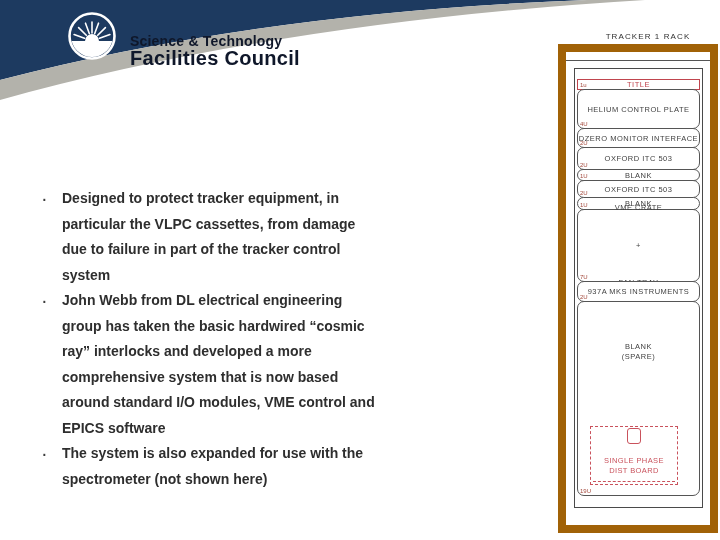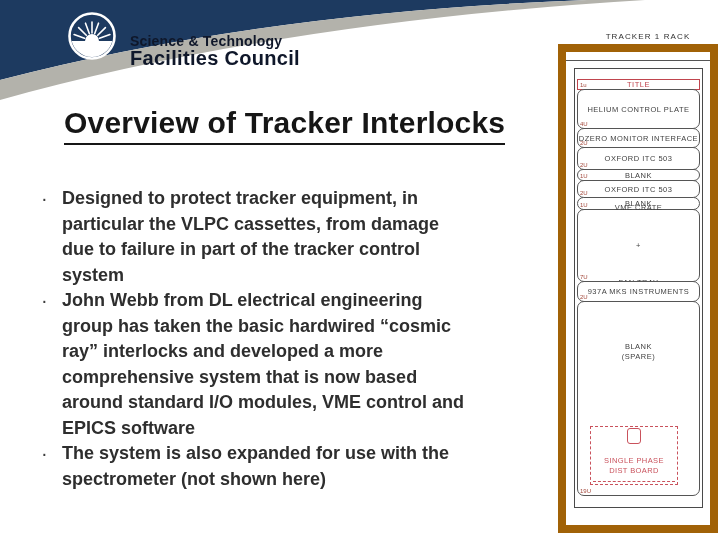--- a/index.html
+++ b/index.html
@@ -16,21 +16,21 @@
   
   .slide-title {
     position:absolute; left:64px; top:106px; font-size:30px; font-weight:bold;
     color:#161616; border-bottom:2.5px solid #161616; padding-bottom:3px;
     letter-spacing:0.2px; white-space:nowrap;
   }
   
   .bullets { position:absolute; left:34px; top:186px; width:515px; }
   .bullet { position:relative; padding-left:28px; }
   .bdot { position:absolute; left:7px; top:0; font-size:20px; line-height:25.5px; color:#3c3c3c; }
-  .bline { font-size:18px; font-weight:bold; color:#2e2e2e; line-height:25.5px;
+  .bline { font-size:14px; font-weight:bold; color:#2e2e2e; line-height:25.5px;
            white-space:nowrap; letter-spacing:0px; }
   
   .rack { position:absolute; left:558px; top:28px; width:150px; height:500px; }
   .rack-heading { position:absolute; left:16px; top:4px; width:148px; text-align:center;
     font-size:8px; letter-spacing:1.1px; color:#2f2f2f; white-space:nowrap; }
   .rack-outer { position:absolute; left:0; top:16px; width:144px; height:473px;
     border:8px solid #a16207; }
   .rack-topline { position:absolute; left:0; right:0; top:8px; border-bottom:1.5px solid #555; }
   .rack-inner { position:absolute; left:8px; top:16px; width:127px; height:438px;
     border:1.5px solid #4a4a4a; box-sizing:content-box; }
@@ -88,21 +88,20 @@
         <line x1="18.5" y1="28.3" x2="8.1" y2="24.5"></line>
       </g>
     </g>
   </svg>
 
   <div class="logo-text">
     <div class="logo-line1">Science &amp; Technology</div>
     <div class="logo-line2">Facilities Council</div>
   </div>
 
-  <div class="slide-title">Overview of Tracker Interlocks</div>
 
   <div class="bullets">
     <div class="bullet">
       <span class="bdot">·</span>
       <div class="bline">Designed to protect tracker equipment, in</div>
       <div class="bline">particular the VLPC cassettes, from damage</div>
       <div class="bline">due to failure in part of the tracker control</div>
       <div class="bline">system</div>
     </div>
     <div class="bullet">

